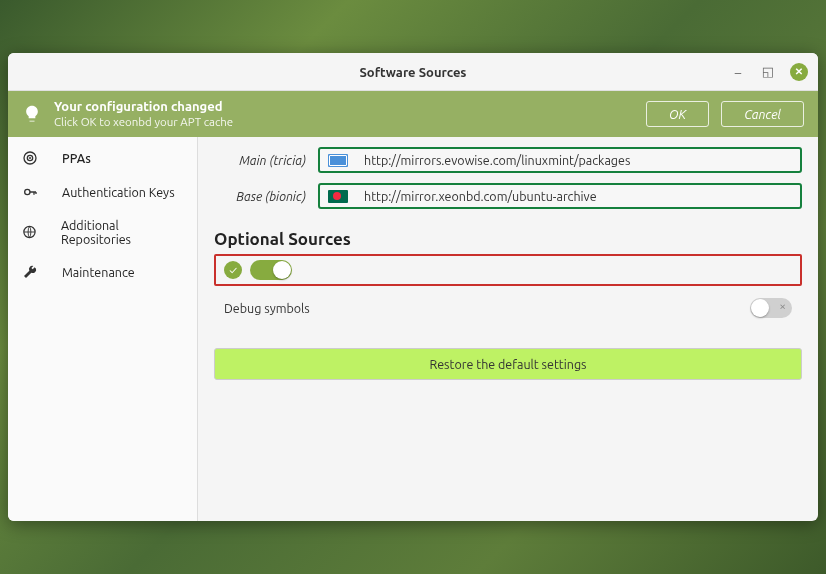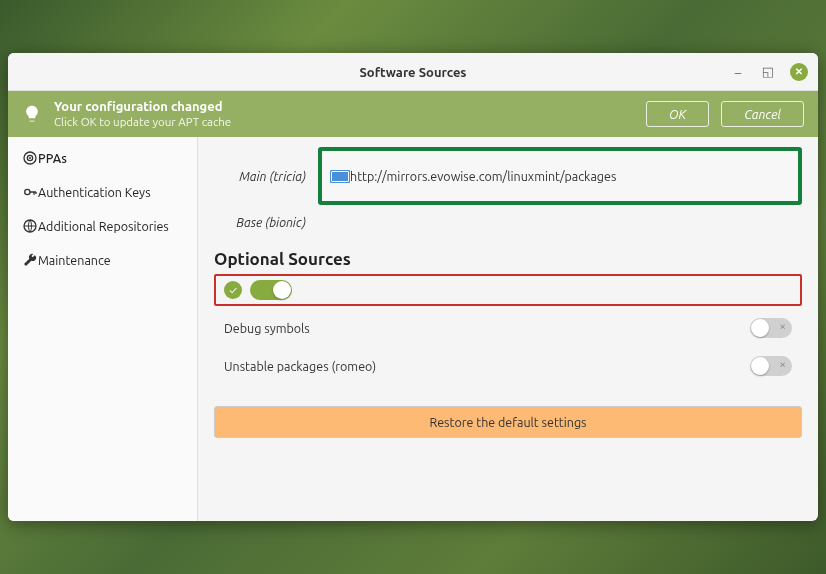--- a/index.html
+++ b/index.html
@@ -52,43 +52,43 @@
 .notice-btn + .notice-btn { }
 
 .body { flex: 1; display: flex; }
 .sidebar {
   width: 190px;
   border-right: 1px solid #ddd;
   padding-top: 4px;
   background: #fafafa;
 }
 .side-item {
-  display: flex; align-items: center; gap: 0;
+  display: flex; align-items: center; gap: 24px;
   padding: 9px 14px;
   font-size: 12.5px;
   color: #222;
   cursor: pointer;
 }
 .side-item.active { font-weight: 500; }
 .side-item svg { width: 16px; height: 16px; fill: #333; }
 
 .main {
   flex: 1;
   padding: 10px 16px 12px 16px;
   display: flex; flex-direction: column;
 }
 .row { display: flex; align-items: center; gap: 12px; margin-bottom: 10px; }
 .row-label { width: 92px; text-align: right; font-size: 12.5px; color: #333; font-style: italic; }
 .url-box {
   flex: 1;
-  border: 4px solid #15803d;
+  border: 2px solid #15803d;
   border-radius: 3px;
   background: #f7f7f7;
-  padding: 18px 8px;
-  display: flex; align-items: center; gap: 0;
+  padding: 4px 8px;
+  display: flex; align-items: center; gap: 16px;
   font-size: 12.5px; color: #333;
 }
 .flag { width: 20px; height: 13px; border-radius: 1px; }
 .flag-un { background:#4a90d9; position:relative; }
 .flag-un::after { content:""; position:absolute; inset:1px; border:1px solid #fff; border-radius:1px;}
 .flag-bd { background:#006a4e; position:relative; }
 .flag-bd::after { content:""; position:absolute; left:5px; top:2px; width:8px; height:8px; background:#f42a41; border-radius:50%; }
 
 .section-title { font-size: 17px; font-weight: 700; color: #222; margin: 10px 0 6px 0; }
 .opt-row {
@@ -110,21 +110,21 @@
   box-shadow: 0 1px 2px rgba(0,0,0,0.3);
 }
 .toggle.on { background: #87ab3f; }
 .toggle.on .knob { left: auto; right: 1px; }
 .toggle.off-x::after { content:"×"; position:absolute; right:6px; top:1px; font-size:12px; color:#888; }
 .toggle.off-x .knob { left:1px; }
 
 .restore-btn {
   margin-top: 18px;
   border: 1px solid #ccc;
-  background: #fdba74;
+  background: #bef264;
   border-radius: 3px;
   padding: 8px;
   text-align: center;
   font-size: 12.5px;
   color: #333;
   cursor: pointer;
 }
 </style>
 </head>
 <body>
@@ -139,21 +139,21 @@
       <span class="wc close">✕</span>
     </div>
   </div>
 
   <div class="notice">
     <svg class="bulb" viewBox="0 0 24 24">
       <path d="M9 21h6v-1H9v1zm3-19C8 2 5 5 5 9c0 2.4 1.2 4.5 3 5.7V17h8v-2.3c1.8-1.2 3-3.3 3-5.7 0-4-3-7-7-7z"></path>
     </svg>
     <div class="notice-text">
       <div class="notice-title">Your configuration changed</div>
-      <div class="notice-sub">Click OK to update your APT cache</div>
+      <div class="notice-sub">Click OK to xeonbd your APT cache</div>
     </div>
     <button class="notice-btn">OK</button>
     <button class="notice-btn">Cancel</button>
   </div>
 
   <div class="body">
     <div class="sidebar">
       <div class="side-item active">
         <svg viewBox="0 0 24 24">
             <circle cx="12" cy="12" r="9" fill="none" stroke="#333" stroke-width="2"></circle>
@@ -187,42 +187,40 @@
     <div class="main">
       <div class="row">
         <span class="row-label">Main (tricia)</span>
         <div class="url-box">
           <span class="flag flag-un"></span>
           <span>http://mirrors.evowise.com/linuxmint/packages</span>
         </div>
       </div>
       <div class="row">
         <span class="row-label">Base (bionic)</span>
+        <div class="url-box">
+          <span class="flag flag-bd"></span>
+          <span>http://mirror.xeonbd.com/ubuntu-archive</span>
+        </div>
       </div>
 
       <div class="section-title">Optional Sources</div>
 
       <div class="opt-row highlighted">
         <span class="check">✓</span>
         <div class="toggle on">
             <div class="knob"></div>
           </div>
       </div>
 
       <div class="opt-row">
         <span class="lbl">Debug symbols</span>
         <div class="toggle off-x">
             <div class="knob"></div>
           </div>
       </div>
 
-      <div class="opt-row">
-        <span class="lbl">Unstable packages (romeo)</span>
-        <div class="toggle off-x">
-            <div class="knob"></div>
-          </div>
-      </div>
 
       <div class="restore-btn">Restore the default settings</div>
     </div>
   </div>
 
 </div>
 
 </body></html>

